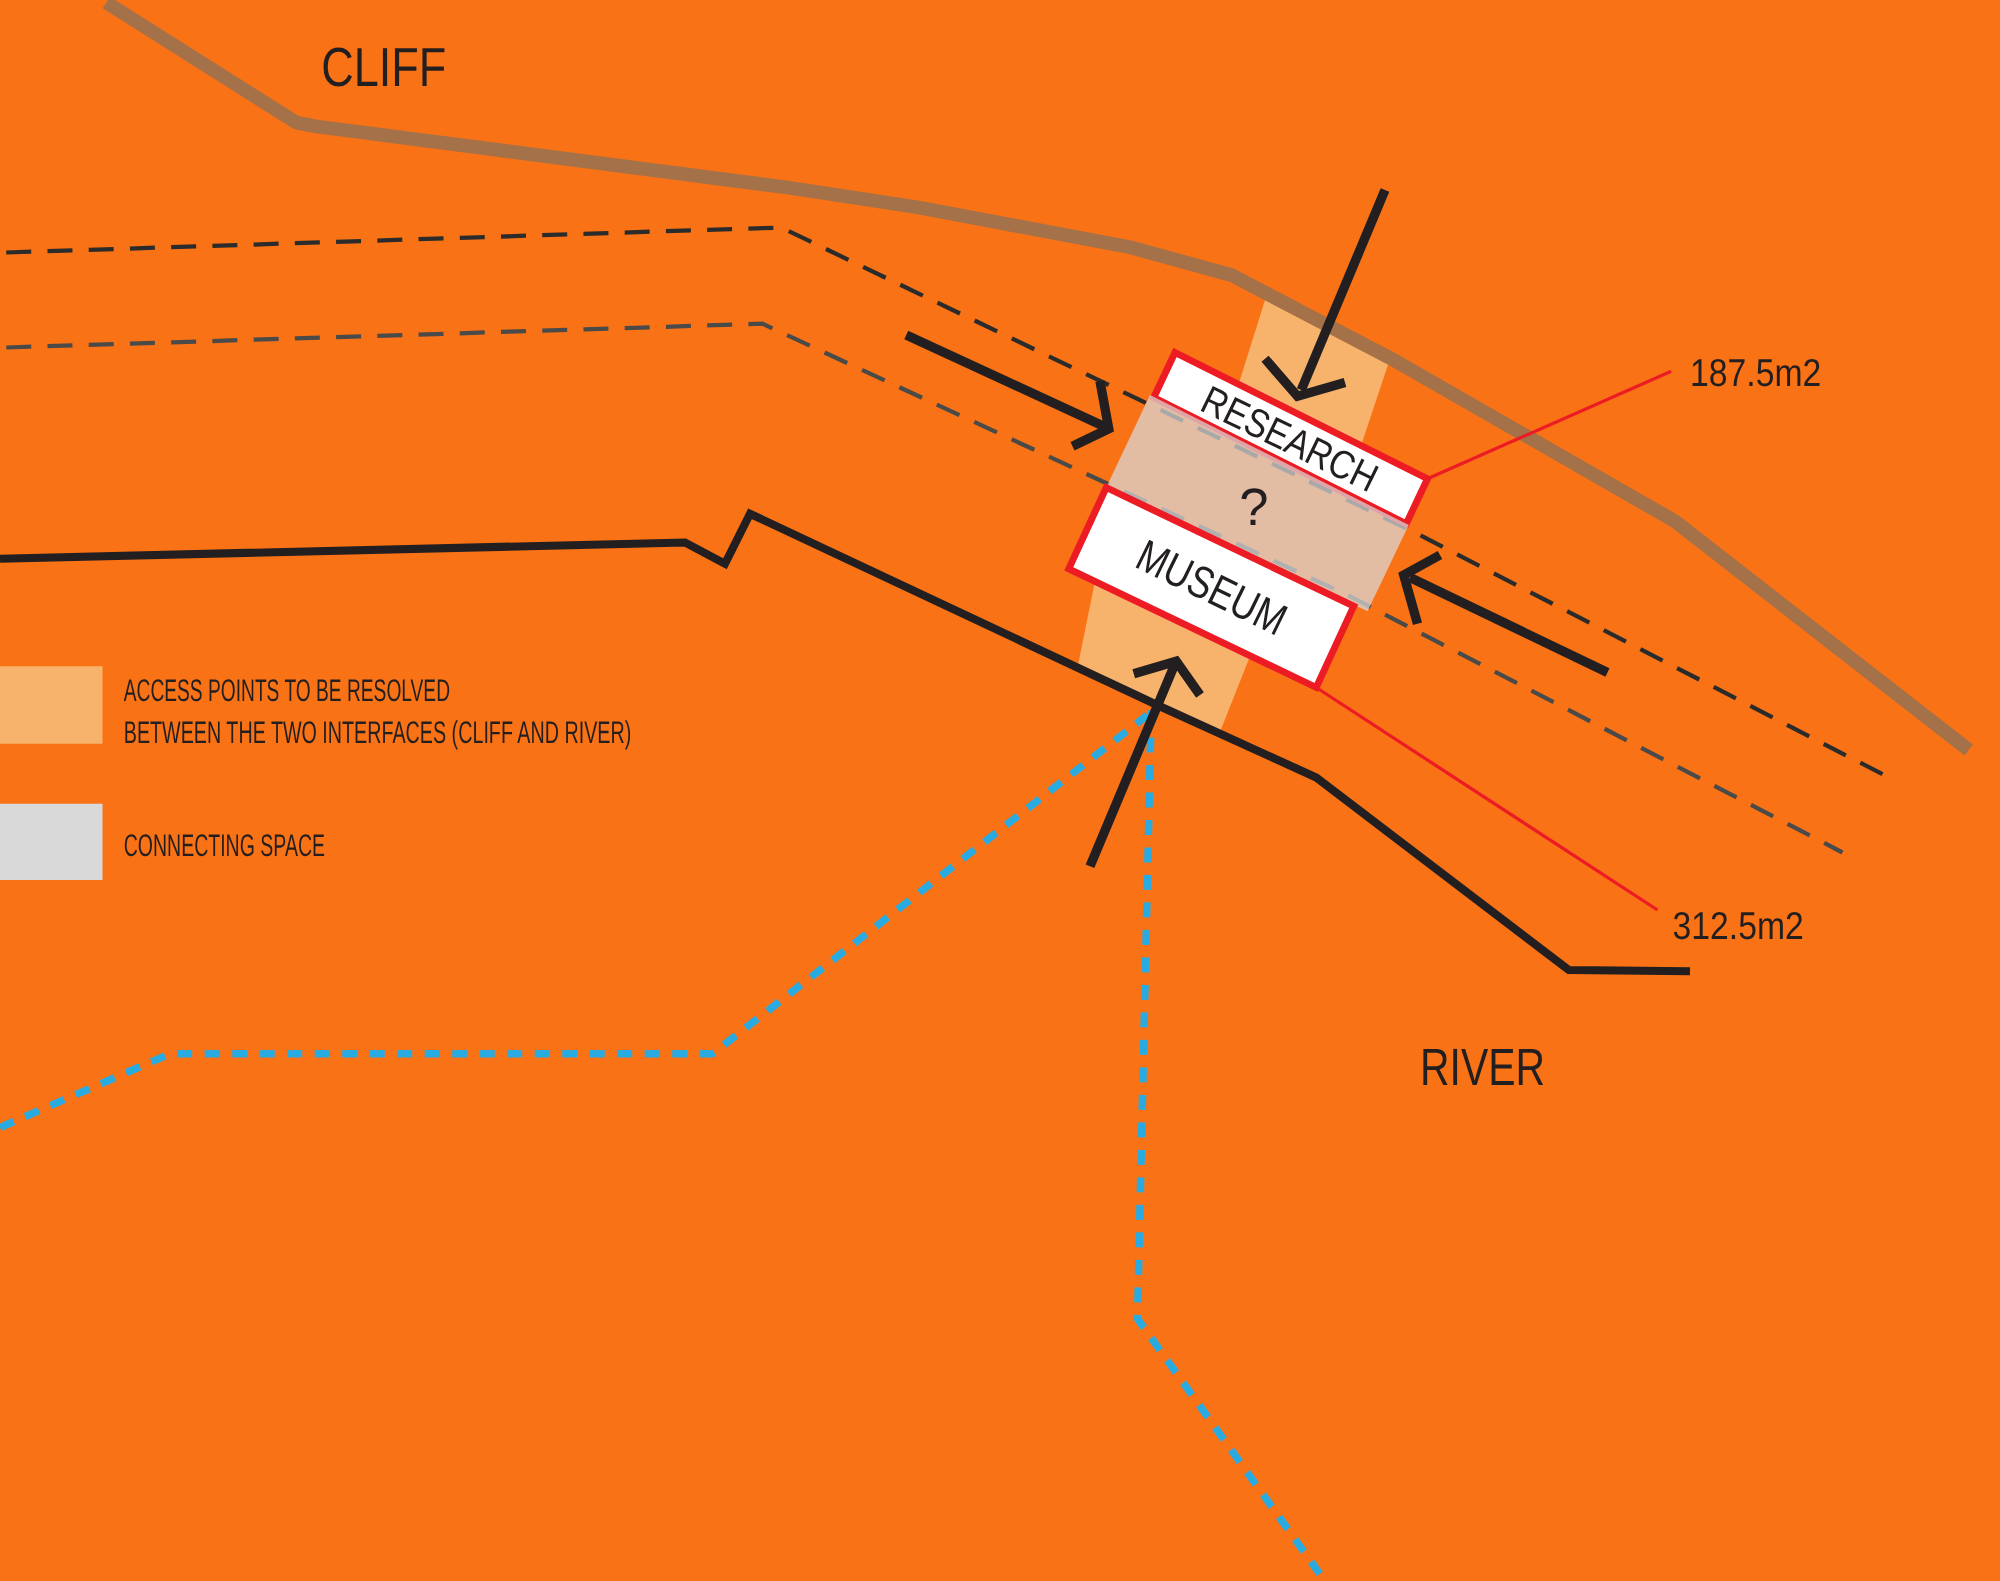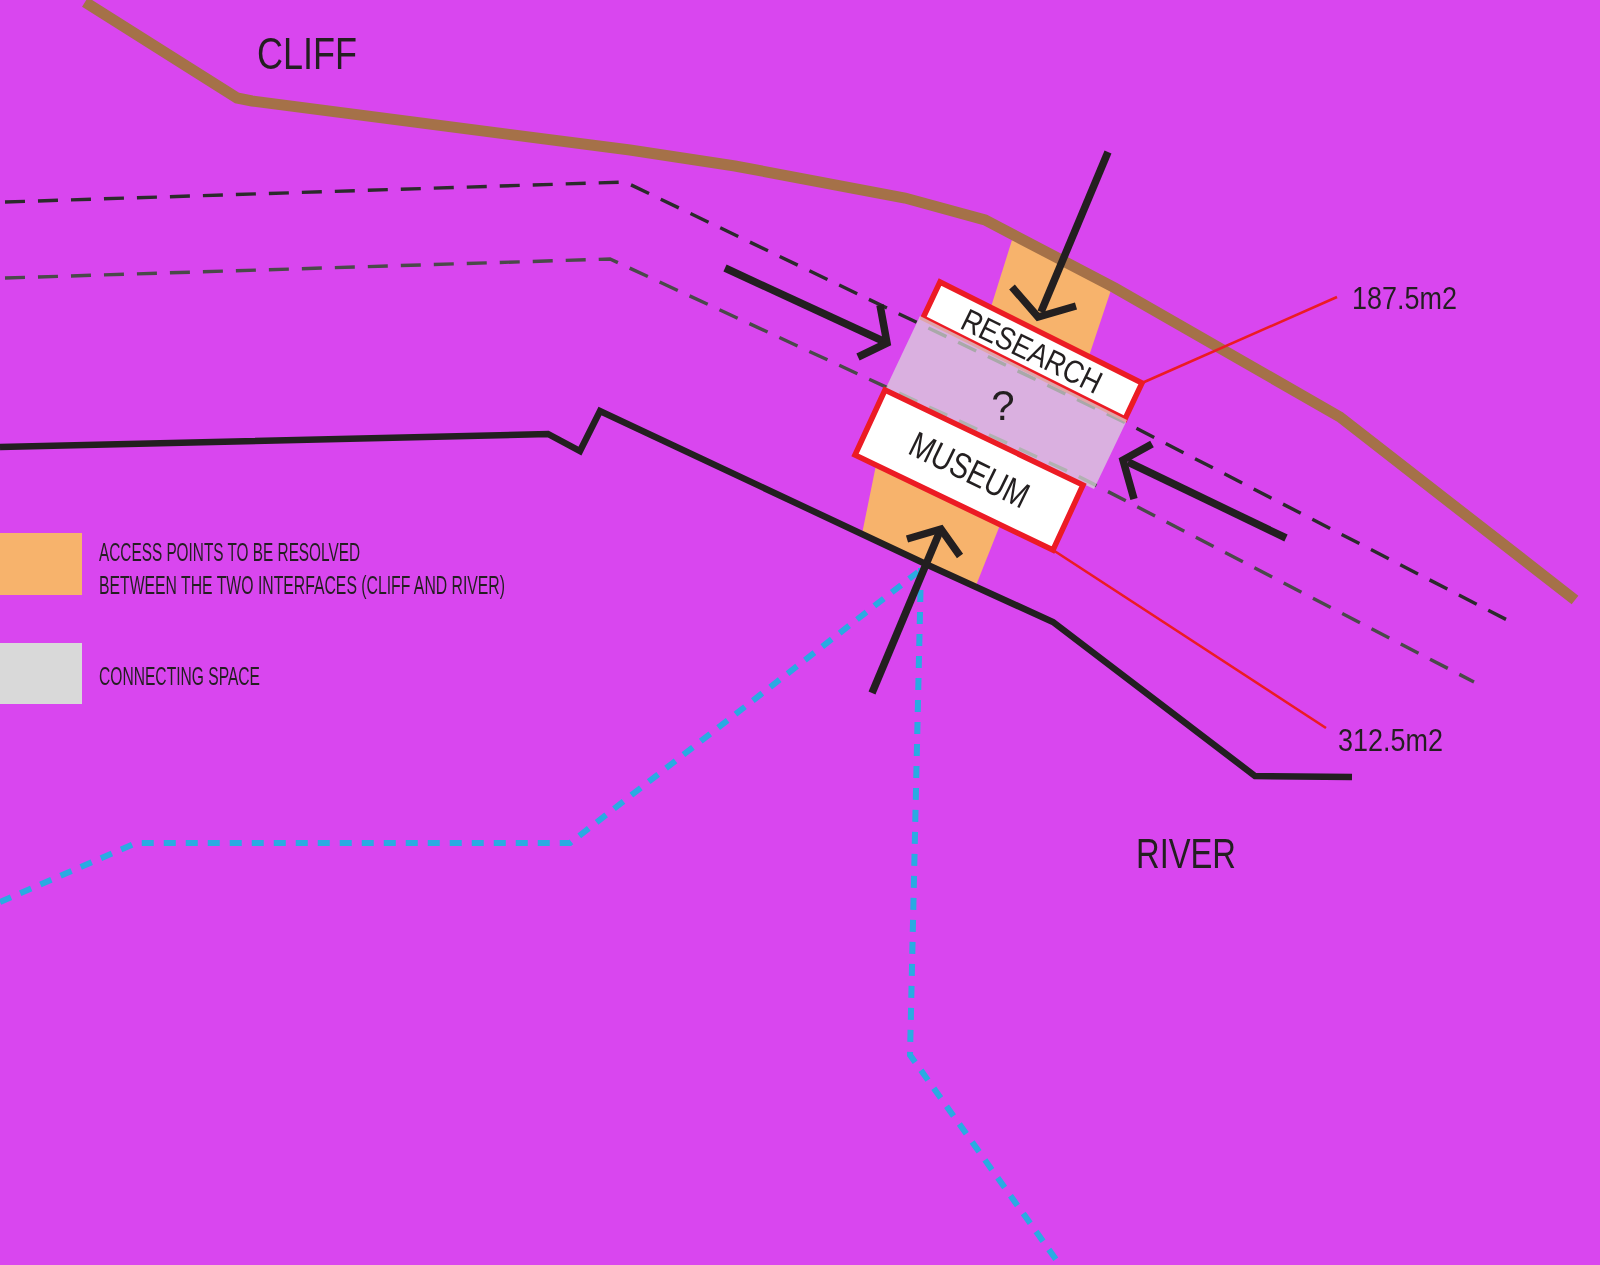--- a/index.html
+++ b/index.html
@@ -8,21 +8,21 @@
     background: #ffffff;
     width: 1600px;
     height: 1265px;
     overflow: hidden;
     font-family: "Liberation Sans", sans-serif;
   }
   #stage {
     position: relative;
     width: 1600px;
     height: 1265px;
-    background: #d946ef;
+    background: #f97316;
   }
   svg { display: block; }
   text {
     font-family: "Liberation Sans", sans-serif;
     fill: #231F20;
   }
   .lbl-big    { font-size: 44px; }
   .lbl-river  { font-size: 42px; }
   .lbl-area   { font-size: 31px; }
   .lbl-legend { font-size: 25px; }

